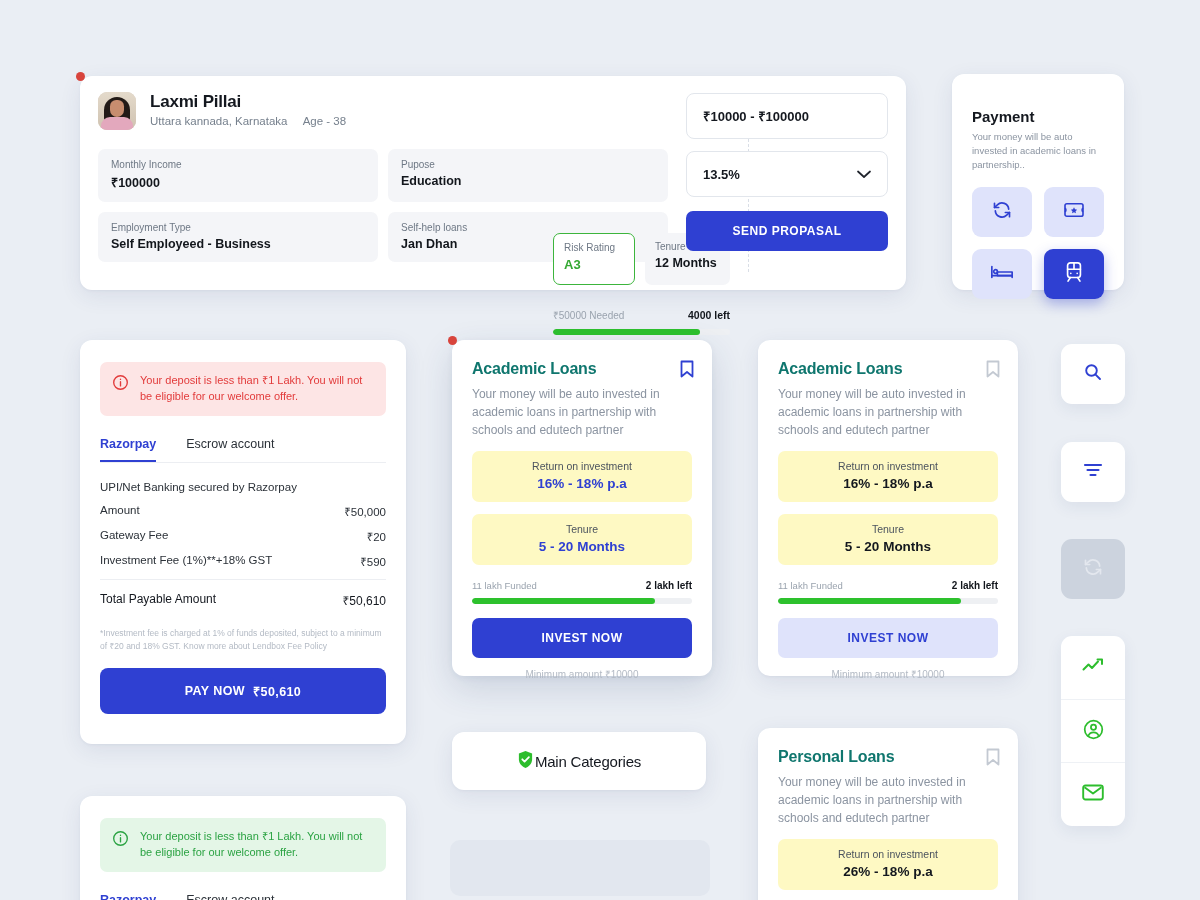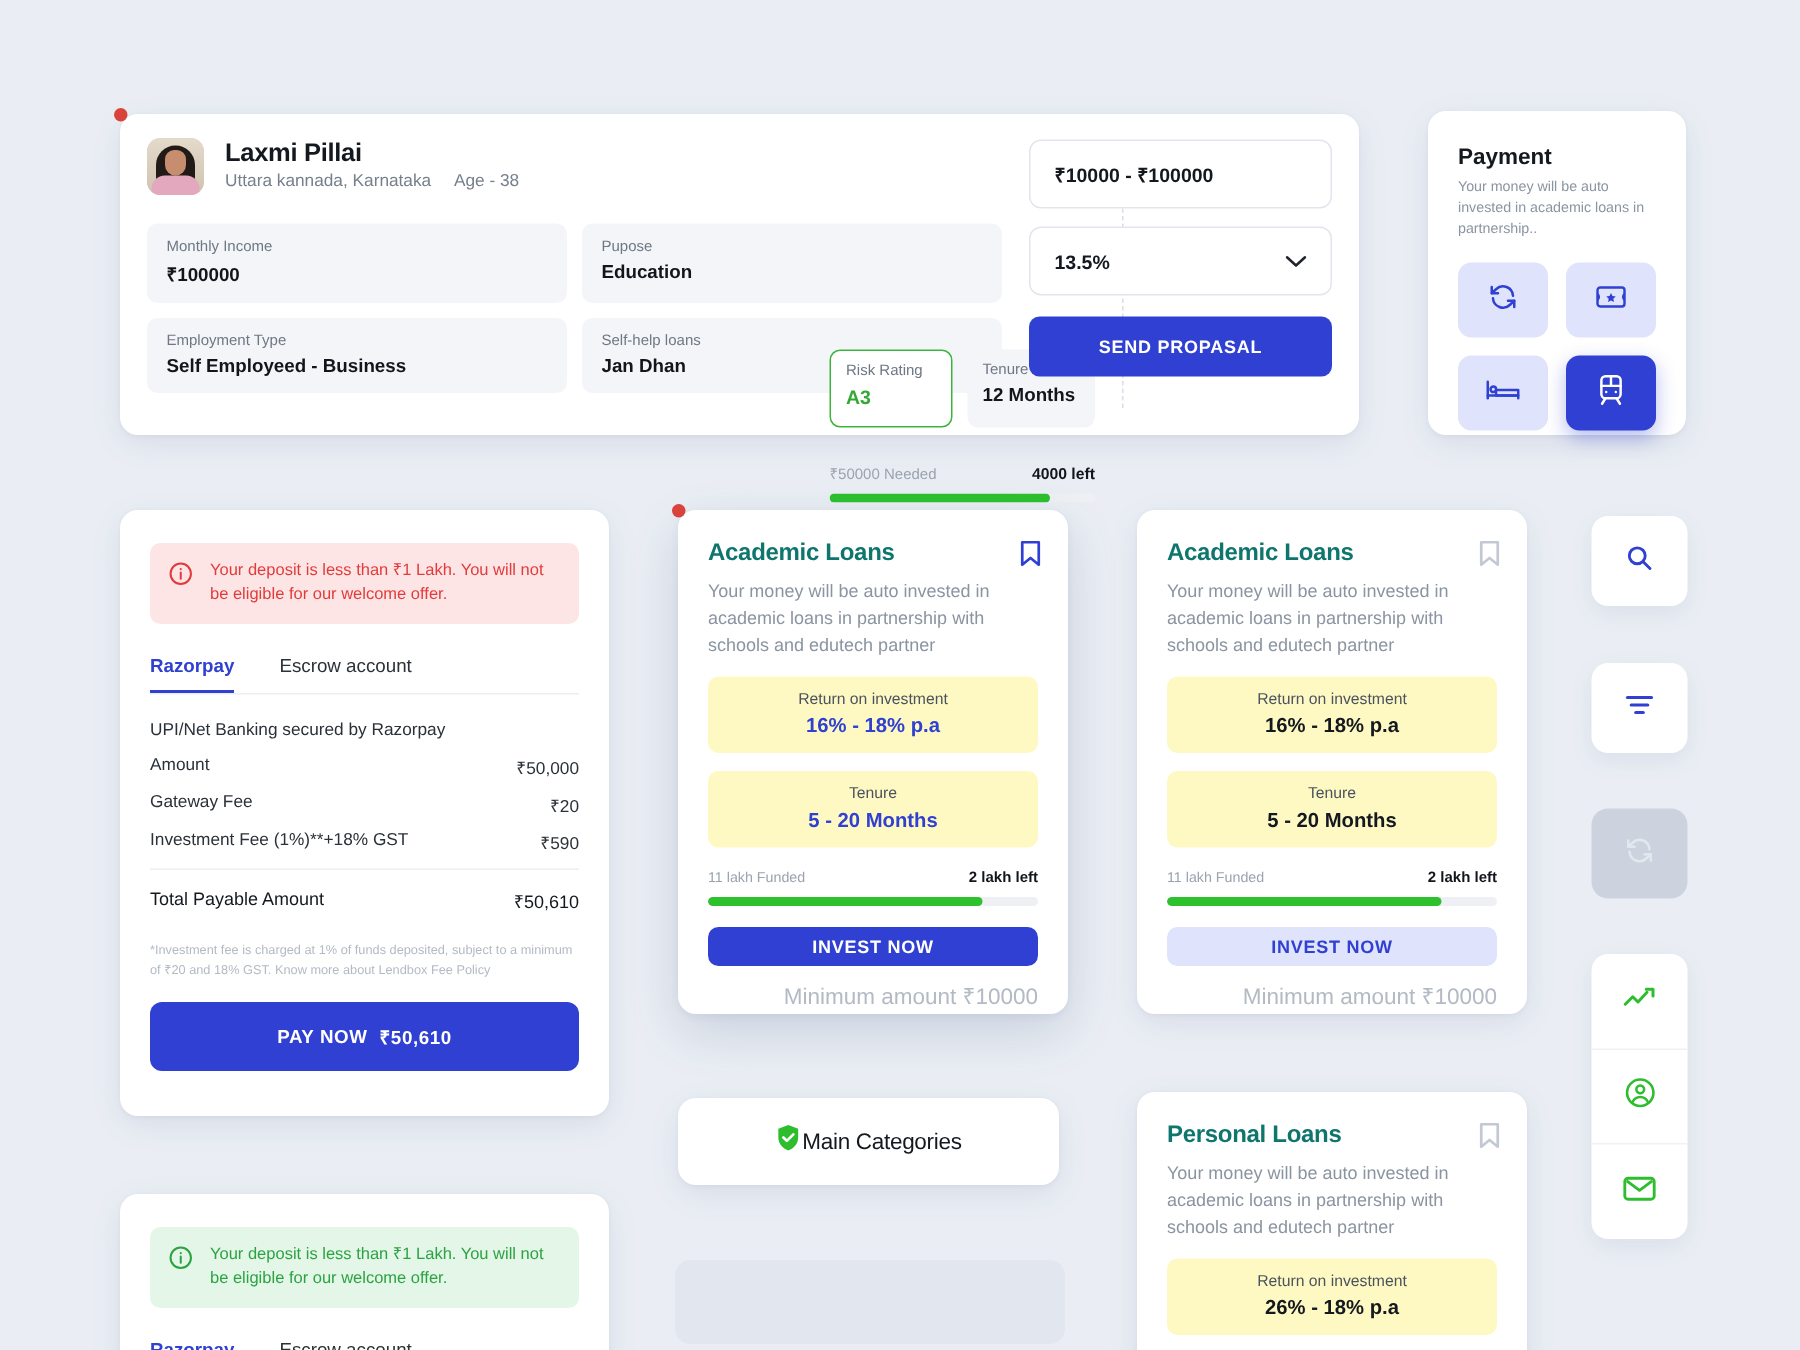--- a/index.html
+++ b/index.html
@@ -78,21 +78,21 @@
   }
   .inputbox.sel { margin-top: 12px; justify-content: space-between; }
   .btn-primary {
     margin-top: 14px; height: 40px; background: #2f40d2; border-radius: 7px;
     display: flex; align-items: center; justify-content: center;
     color: #fff; font-size: 12px; font-weight: bold; letter-spacing: 0.5px;
     border: none; width: 100%; cursor: pointer; font-family: inherit;
   }
 
   
-  #payment-card { left: 952px; top: 74px; width: 172px; height: 216px; padding: 22px 20px; }
+  #payment-card { left: 952px; top: 74px; width: 172px; height: 216px; padding: 34px 20px; }
   .pay-title { font-size: 15px; font-weight: bold; color: #14181f; }
   .pay-desc { font-size: 9.5px; color: #8b94a1; line-height: 1.45; margin-top: 5px; }
   .tilegrid { display: grid; grid-template-columns: 1fr 1fr; gap: 12px; margin-top: 16px; }
   .tile {
     height: 50px; border-radius: 9px; background: #dfe3fb;
     display: flex; align-items: center; justify-content: center;
   }
   .tile.active { background: #2f40d2; box-shadow: 0 5px 13px rgba(47,64,210,0.35); }
 
   
@@ -133,28 +133,28 @@
   .loan-desc { font-size: 12px; color: #8b94a1; line-height: 1.5; margin-top: 7px; }
   .loan-stat { background: #fef9c3; border-radius: 7px; padding: 9px 12px 11px; margin-top: 12px; text-align: center; }
   .ls-label { font-size: 10.5px; color: #4b535e; }
   .ls-val { font-size: 13.5px; font-weight: bold; margin-top: 4px; color: #14181f; }
   .ls-val.accent { color: #2f40d2; }
   .loan-prog { margin-top: 15px; }
   .lp-row { display: flex; justify-content: space-between; align-items: baseline; }
   .lp-fund { font-size: 9.5px; color: #9aa3ae; }
   .lp-left { font-size: 10px; font-weight: bold; color: #12161c; }
   .btn-invest {
-    margin-top: 14px; height: 26px; border-radius: 7px;
+    margin-top: 14px; height: 40px; border-radius: 7px;
     display: flex; align-items: center; justify-content: center;
     font-size: 12px; font-weight: bold; letter-spacing: 0.5px;
     border: none; width: 100%; cursor: pointer; font-family: inherit;
     background: #2f40d2; color: #fff;
   }
   .btn-invest.soft { background: #dfe3fb; color: #2f40d2; box-shadow: none; }
-  .loan-min { font-size: 15px; color: #b3bac4; text-align: right; margin-top: 9px; }
+  .loan-min { font-size: 10px; color: #b3bac4; text-align: center; margin-top: 9px; }
   .bm-abs { position: absolute; right: 18px; top: 20px; }
 
   
   #main-categories {
     left: 452px; top: 732px; width: 254px; height: 58px;
     display: flex; align-items: center; justify-content: center; gap: 1px;
   }
   .mc-text { font-size: 15px; color: #14181f; letter-spacing: -0.2px; }
   #ghost-panel {
     position: absolute; left: 450px; top: 840px; width: 260px; height: 56px;

